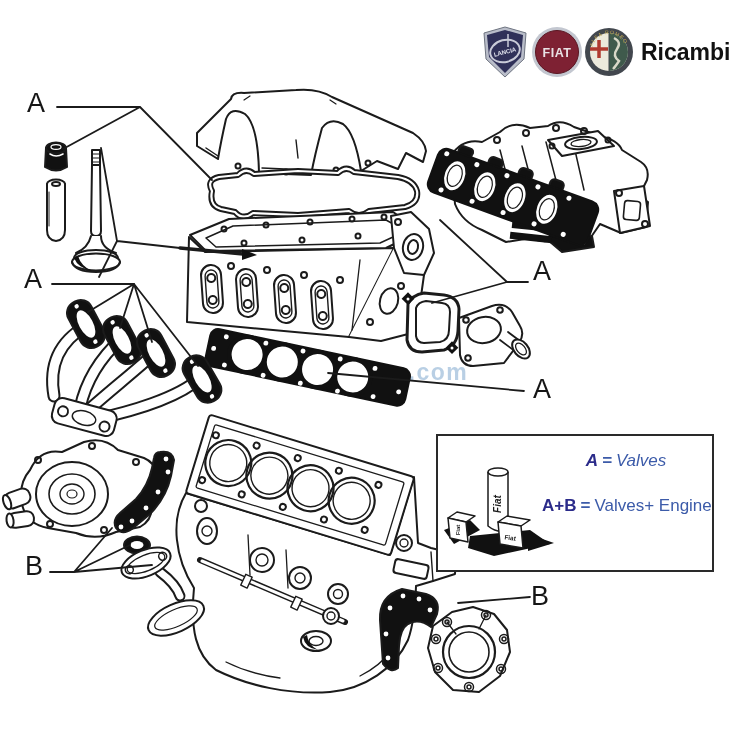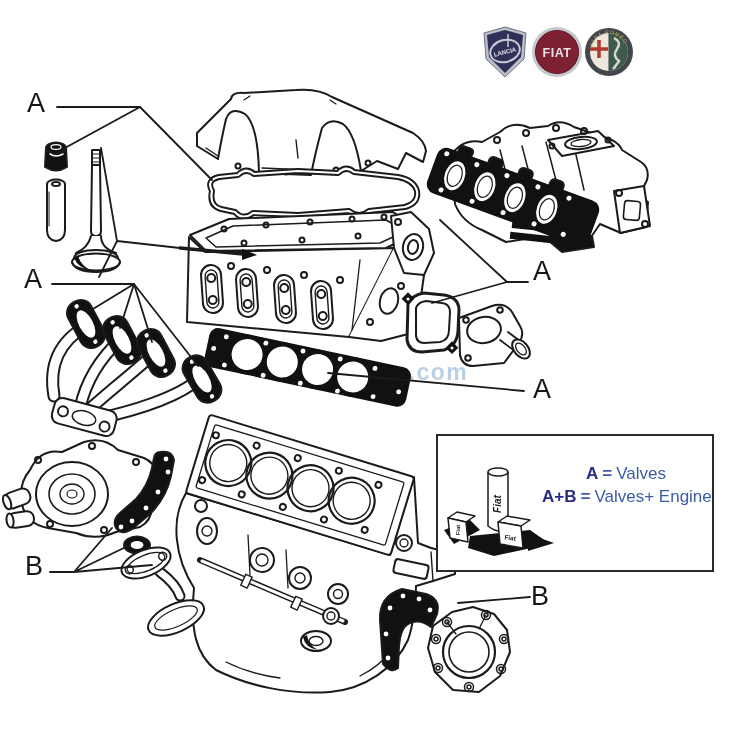--- a/index.html
+++ b/index.html
@@ -10,21 +10,21 @@
            font-family:"Liberation Sans",sans-serif;}
   .brandbar{position:absolute;left:481px;top:24px;display:flex;align-items:center;gap:3px;}
   .brand-title{margin-left:5px;font-weight:bold;font-size:23px;line-height:25px;color:#111;}
   .legend{position:absolute;left:436px;top:434px;width:278px;height:138px;
           border:2px solid #2a2a2a;background:#fff;box-sizing:border-box;}
   .legend-art{position:absolute;left:6px;top:24px;}
   .legend-row{position:absolute;left:104px;width:168px;text-align:center;font-size:17px;white-space:nowrap;}
   .legend-row .lkey{color:#2b2b8a;font-weight:bold;}
   .legend-row .leq{color:#3c5ba9;font-weight:bold;margin:0 4px;}
   .legend-row .lval{color:#3c5ba9;}
-  .row1{top:28px;} .row2{top:51px;text-align:center;}
+  .row1{top:15px;font-style:italic;} .row2{top:60px;text-align:center;}
 </style>
 </head>
 <body>
 
 <div class="stage">
 
   <svg class="diagram-svg" width="752" height="752" viewBox="0 0 752 752">
     <g stroke="#1b1b1b" stroke-width="2" fill="none" stroke-linejoin="round" stroke-linecap="round">
 
       <g>
@@ -434,20 +434,21 @@
       <path d="M24,8 A19,19 0 0 1 24,46 Z" fill="#3f5a4c"></path>
       <line x1="14" y1="15" x2="14" y2="33" stroke="#b03a30" stroke-width="3.5"></line>
       <line x1="5" y1="24" x2="23" y2="24" stroke="#b03a30" stroke-width="3.5"></line>
       <path d="M29,13 Q37,17 32,24 Q27,31 34,36 Q30,42 28,44" stroke="#d8d8c8" stroke-width="2.4" fill="none"></path>
       <line x1="24" y1="8" x2="24" y2="46" stroke="#42474e"></line>
       <text font-size="5" fill="#c4a94f" letter-spacing="1" font-family="Liberation Sans, sans-serif">
         <textPath href="#alfa-arc" startOffset="8%">ALFA ROMEO</textPath>
       </text>
     </svg>
     <div class="brand-title">
+      <div>Ricambi</div>
     </div>
   </div>
 
   <div class="legend">
     <svg class="legend-art" width="112" height="106" viewBox="0 0 112 106">
       <g stroke="#1b1b1b" stroke-width="1.5" fill="none" stroke-linejoin="round">
         <polygon points="0,70 26,60 36,70 10,84" fill="#111" stroke="none"></polygon>
         <polygon points="26,76 86,70 106,84 50,96 24,88" fill="#111" stroke="none"></polygon>
         <polygon points="84,74 110,83 84,91" fill="#111" stroke="none"></polygon>
         <polygon points="4,58 13,52 31,56 22,62" fill="#fff"></polygon>

